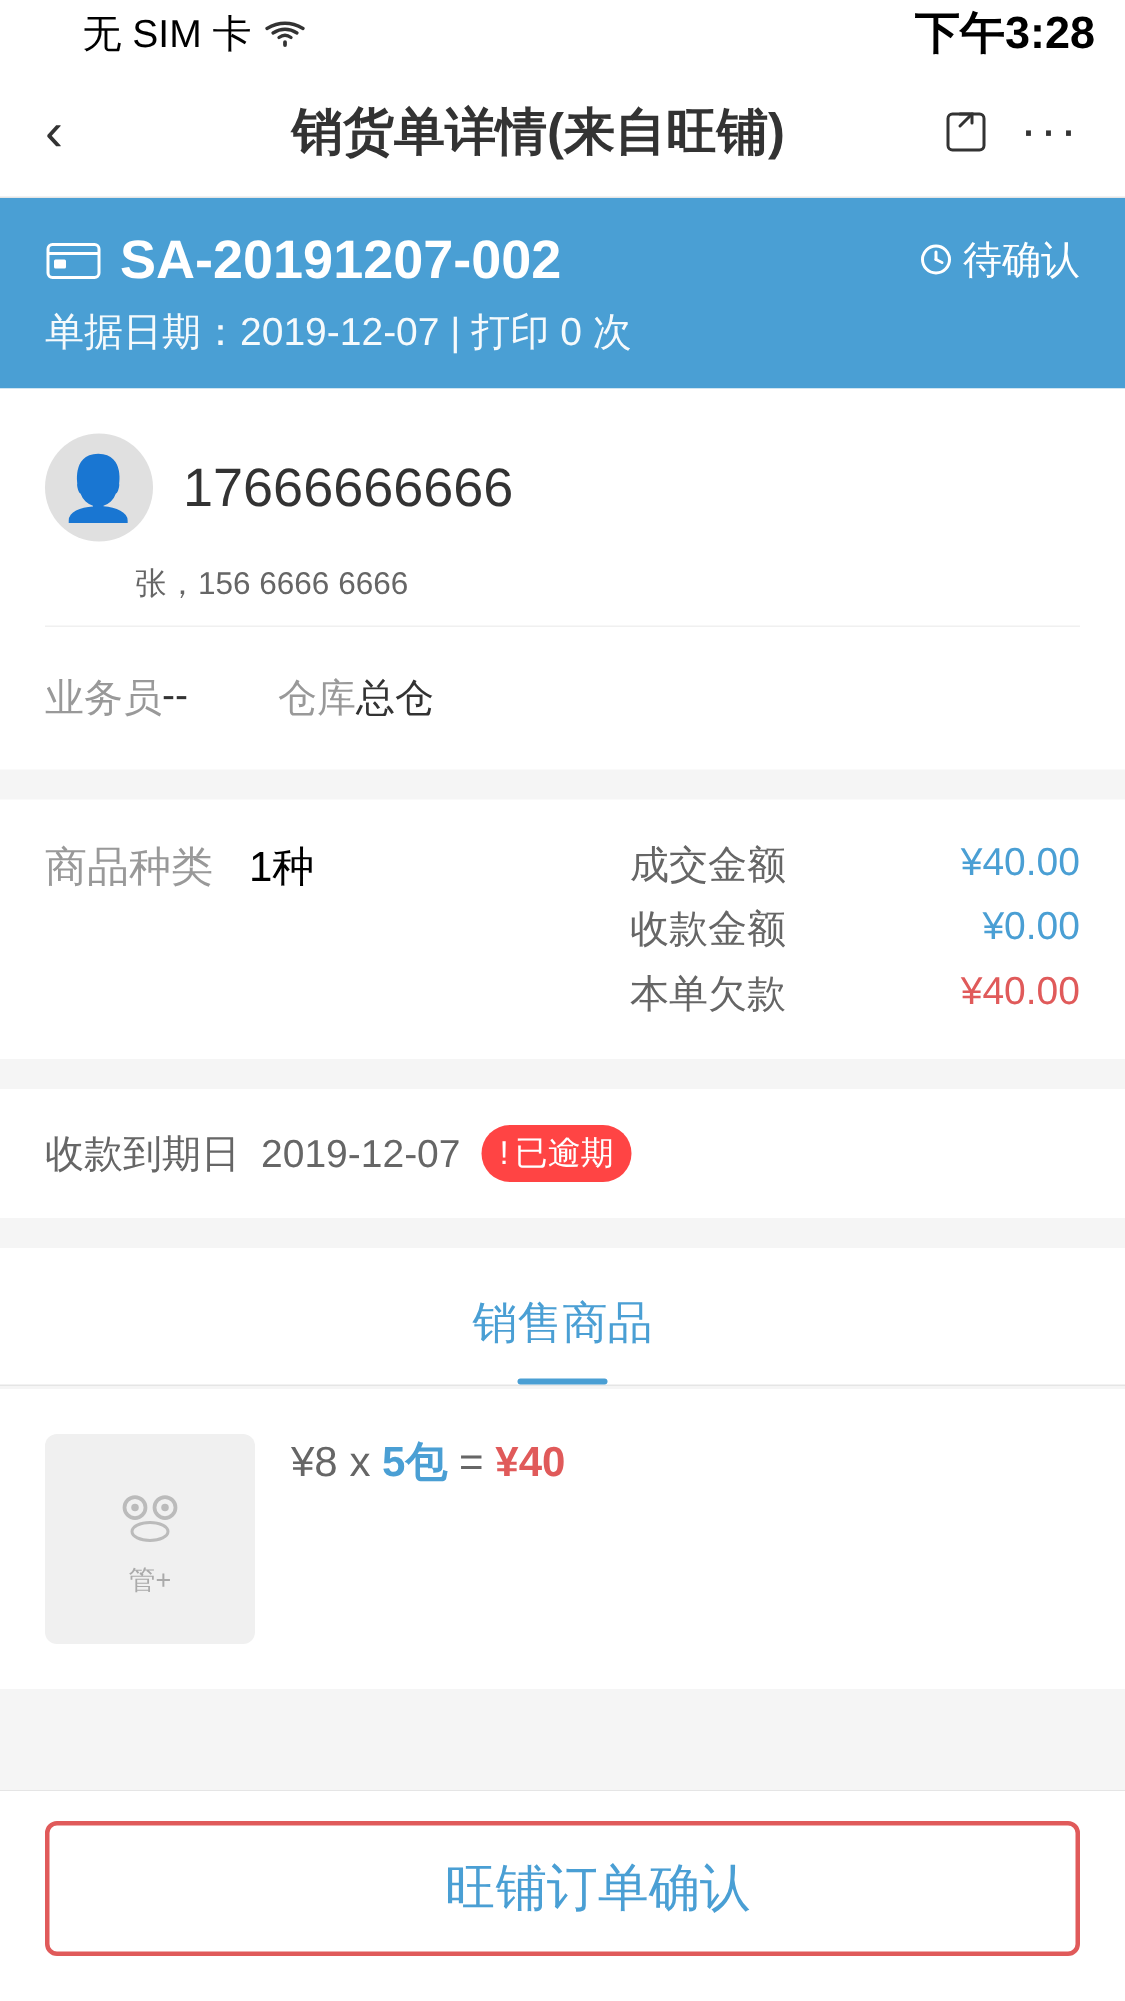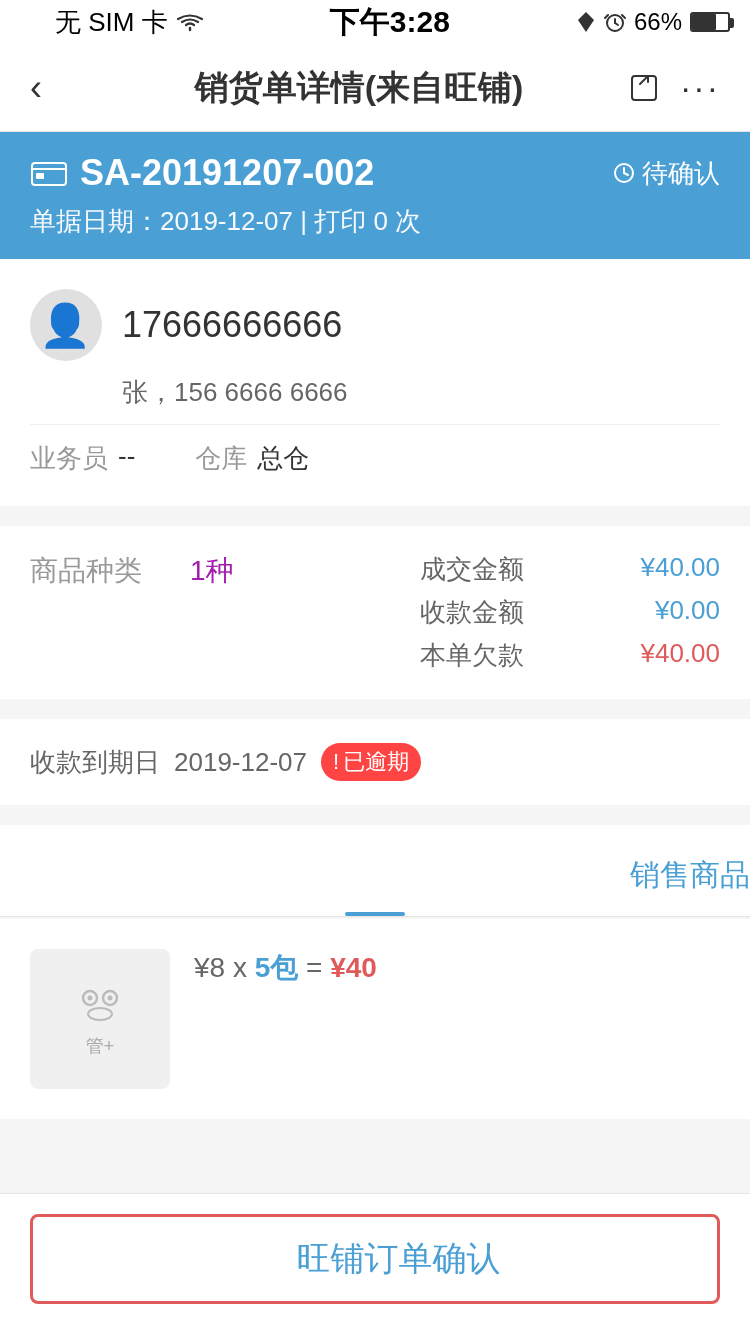--- a/index.html
+++ b/index.html
@@ -146,37 +146,37 @@
     .avatar-icon {
       font-size: 42px;
       color: #9e9e9e;
     }
     .customer-name {
       font-size: 36px;
       font-weight: 400;
       color: #333;
     }
     .customer-sub {
-      font-size: 26px;
+      font-size: 21px;
       color: #666;
-      margin-left: 92px;
+      margin-left: 60px;
       margin-bottom: 14px;
     }
     .customer-meta {
       display: flex;
       gap: 60px;
       margin-left: 0;
       font-size: 26px;
       color: #666;
       border-top: 1px solid #f0f0f0;
       padding-top: 16px;
     }
     .meta-item {
       display: flex;
-      gap: 10px;
+      margin-top: 14px;
     }
     .meta-label {
       color: #999;
     }
     .meta-value {
       color: #333;
     }
 
     
     .summary-section {
@@ -191,22 +191,21 @@
       display: flex;
       align-items: center;
       gap: 24px;
       font-size: 28px;
       color: #666;
     }
     .summary-label {
       color: #999;
     }
     .summary-value {
-      color: #a21caf;
-      margin-left: 24px;
+      color: #000000;
     }
     .summary-right {
       display: flex;
       flex-direction: column;
       align-items: flex-start;
       gap: 8px;
     }
     .amount-row {
       display: flex;
       justify-content: space-between;
@@ -259,21 +258,20 @@
       flex: 1;
       text-align: center;
       padding: 30px 0 20px;
       font-size: 30px;
       color: #999;
       cursor: pointer;
       position: relative;
     }
     .tab-item.active {
       color: #4a9fd4;
-      text-align: right;
     }
     .tab-item.active::after {
       content: '';
       position: absolute;
       bottom: 0;
       left: 50%;
       transform: translateX(-50%);
       width: 60px;
       height: 4px;
       background: #4a9fd4;
@@ -369,36 +367,20 @@
   <div class="status-left">
     <span>无 SIM 卡</span>
     <svg width="28" height="20" viewBox="0 0 28 20">
       <path d="M14 16 L14 18" stroke="#333" stroke-width="2.5" stroke-linecap="round"></path>
       <path d="M10 13 Q14 10 18 13" stroke="#333" stroke-width="2.2" fill="none" stroke-linecap="round"></path>
       <path d="M6 10 Q14 5 22 10" stroke="#333" stroke-width="2.2" fill="none" stroke-linecap="round"></path>
       <path d="M2 7 Q14 0 26 7" stroke="#333" stroke-width="2.2" fill="none" stroke-linecap="round"></path>
     </svg>
   </div>
   <div class="status-center">下午3:28</div>
-  <div class="status-right">
-    <svg width="20" height="24" viewBox="0 0 20 24">
-      <path d="M10 2 L18 10 L10 22 L2 10 Z" fill="#333"></path>
-    </svg>
-    <svg width="22" height="22" viewBox="0 0 22 22">
-      <circle cx="11" cy="12" r="8" stroke="#333" stroke-width="2" fill="none"></circle>
-      <line x1="11" y1="12" x2="11" y2="8" stroke="#333" stroke-width="2" stroke-linecap="round"></line>
-      <line x1="11" y1="12" x2="14" y2="14" stroke="#333" stroke-width="2" stroke-linecap="round"></line>
-      <path d="M4 4 L1 7" stroke="#333" stroke-width="2" stroke-linecap="round"></path>
-      <path d="M18 4 L21 7" stroke="#333" stroke-width="2" stroke-linecap="round"></path>
-    </svg>
-    <span>66%</span>
-    <div class="battery">
-      <div class="battery-fill"></div>
-    </div>
-  </div>
 </div>
 
 <div class="nav-bar">
   <span class="nav-back">‹</span>
   <span class="nav-title">销货单详情(来自旺铺)</span>
   <div class="nav-actions">
     <svg width="32" height="32" viewBox="0 0 32 32" style="cursor:pointer">
       <rect x="4" y="4" width="24" height="24" rx="3" stroke="#333" stroke-width="2" fill="none"></rect>
       <path d="M12 4 L20 4 L20 10" stroke="#333" stroke-width="2" fill="none" stroke-linecap="round"></path>
       <path d="M20 4 L12 12" stroke="#333" stroke-width="2" stroke-linecap="round"></path>

